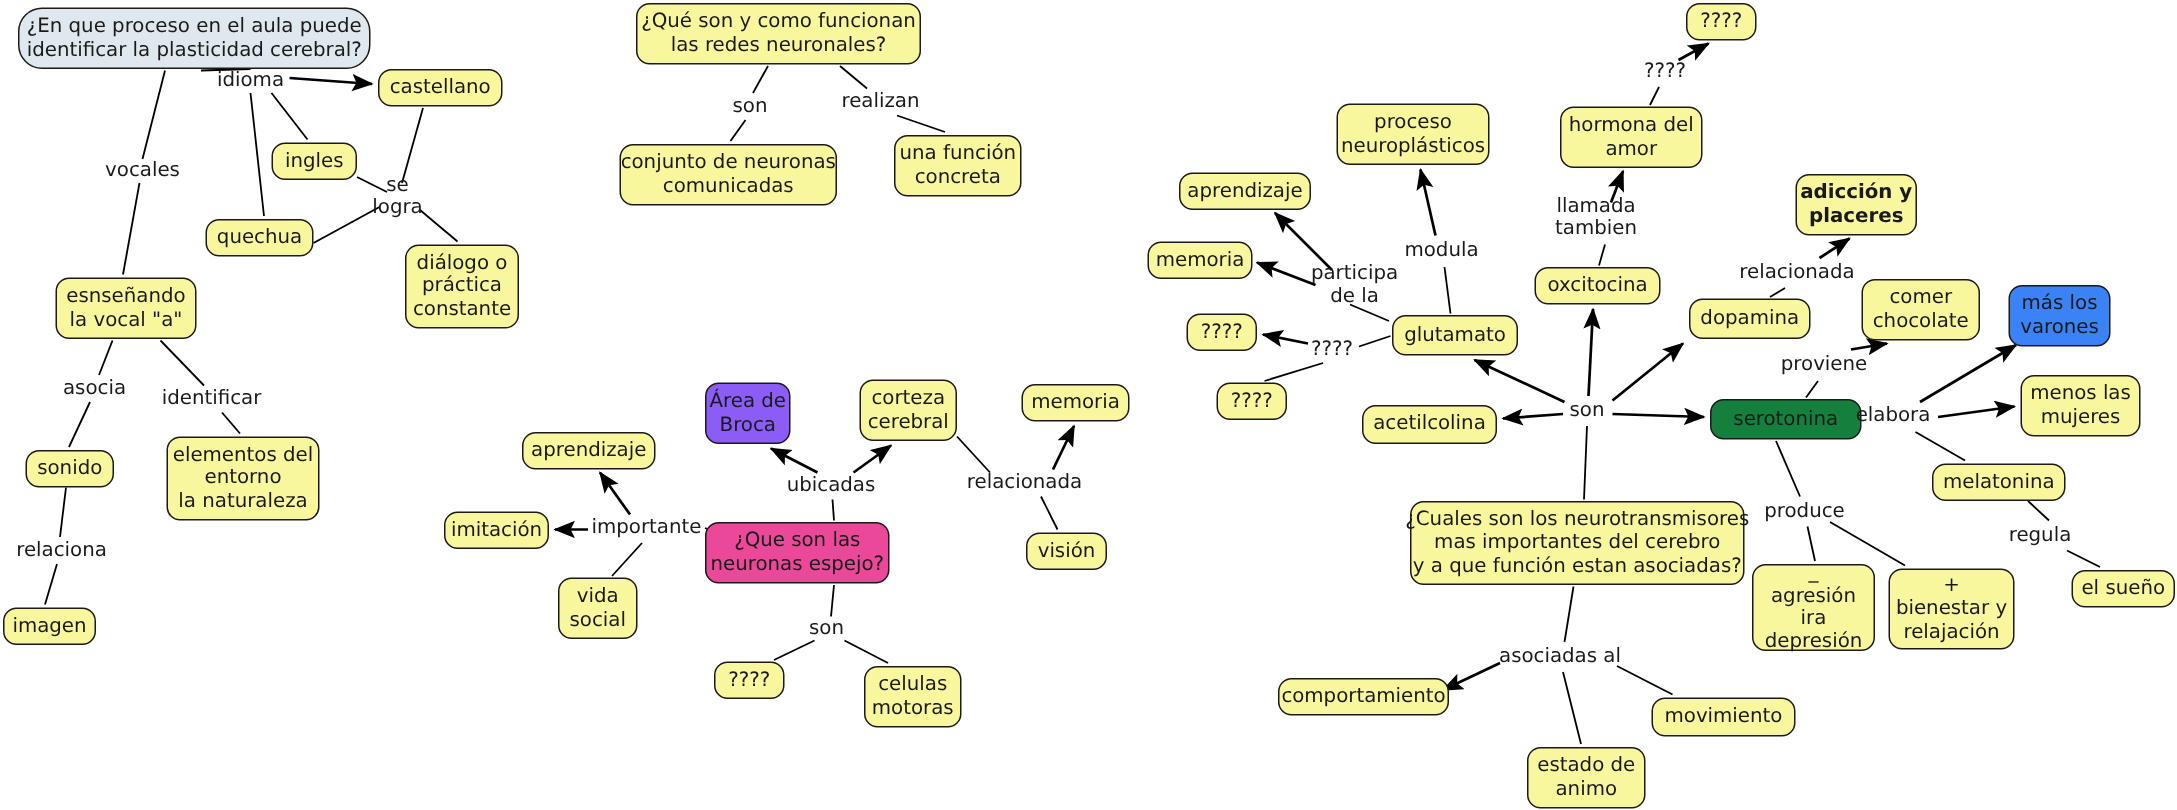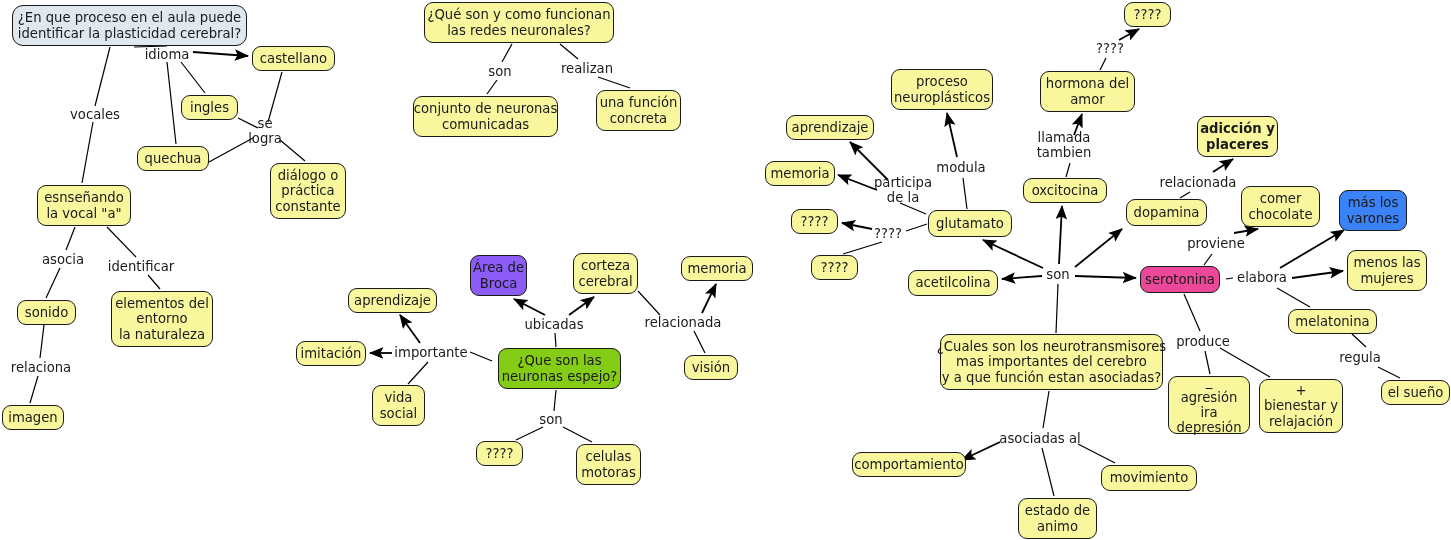--- a/index.html
+++ b/index.html
@@ -119,21 +119,21 @@
         <path d="M 1220,348 L 1270,377" fill="none" stroke="#000000" stroke-width="1.2"></path>
         <path d="M 1352,334 L 1366,347" fill="none" stroke="#000000" stroke-width="1.2"></path>
         <path d="M 1378,367 L 1400,378" fill="none" stroke="#000000" stroke-width="1.2"></path>
         <path d="M 1049,391 L 1043,428" fill="none" stroke="#000000" stroke-width="1.2"></path>
         <path d="M 1000,442 L 962,460" fill="none" stroke="#000000" stroke-width="1.8" marker-end="url(#arrowhead)"></path>
         <path d="M 1078,444 L 1115,463" fill="none" stroke="#000000" stroke-width="1.2"></path>
         <path d="M 1042,448 L 1054,496" fill="none" stroke="#000000" stroke-width="1.2"></path>
       </g>
   </svg>
   <div id="nodes-layer">
-      <div class="node question" style="left: 12px; top: 5px; width: 235px; height: 41px; background: rgb(223, 232, 238); border-color: rgb(26, 26, 26); color: rgb(26, 26, 26);">¿En que proceso en el aula puede
+      <div class="node question" style="left: 12px; top: 5px; width: 235px; height: 41px; background: rgb(223, 232, 238); border-color: rgb(26, 26, 26); color: rgb(26, 26, 26); border-radius: 16px;">¿En que proceso en el aula puede
 identificar la plasticidad cerebral?</div>
       <div class="node" style="left: 252px; top: 46px; width: 83px; height: 25px; background: rgb(249, 247, 158); border-color: rgb(26, 26, 26); color: rgb(26, 26, 26);">castellano</div>
       <div class="node" style="left: 181px; top: 95px; width: 57px; height: 25px; background: rgb(249, 247, 158); border-color: rgb(26, 26, 26); color: rgb(26, 26, 26);">ingles</div>
       <div class="node" style="left: 137px; top: 146px; width: 72px; height: 25px; background: rgb(249, 247, 158); border-color: rgb(26, 26, 26); color: rgb(26, 26, 26);">quechua</div>
       <div class="node" style="left: 270px; top: 163px; width: 76px; height: 56px; background: rgb(249, 247, 158); border-color: rgb(26, 26, 26); color: rgb(26, 26, 26);">diálogo o
 práctica
 constante</div>
       <div class="node" style="left: 37px; top: 185px; width: 94px; height: 41px; background: rgb(249, 247, 158); border-color: rgb(26, 26, 26); color: rgb(26, 26, 26);">esnseñando
 la vocal "a"</div>
       <div class="node" style="left: 17px; top: 300px; width: 59px; height: 25px; background: rgb(249, 247, 158); border-color: rgb(26, 26, 26); color: rgb(26, 26, 26);">sonido</div>
@@ -147,21 +147,21 @@
 comunicadas</div>
       <div class="node" style="left: 596px; top: 90px; width: 85px; height: 41px; background: rgb(249, 247, 158); border-color: rgb(26, 26, 26); color: rgb(26, 26, 26);">una función
 concreta</div>
       <div class="node" style="left: 348px; top: 288px; width: 89px; height: 25px; background: rgb(249, 247, 158); border-color: rgb(26, 26, 26); color: rgb(26, 26, 26);">aprendizaje</div>
       <div class="node" style="left: 470px; top: 255px; width: 57px; height: 41px; background: #8b5cf6; border-color: rgb(26, 26, 26); color: rgb(26, 26, 26);">Área de
 Broca</div>
       <div class="node" style="left: 573px; top: 253px; width: 65px; height: 41px; background: rgb(249, 247, 158); border-color: rgb(26, 26, 26); color: rgb(26, 26, 26);">corteza
 cerebral</div>
       <div class="node" style="left: 681px; top: 256px; width: 72px; height: 25px; background: rgb(249, 247, 158); border-color: rgb(26, 26, 26); color: rgb(26, 26, 26);">memoria</div>
       <div class="node" style="left: 296px; top: 341px; width: 70px; height: 25px; background: rgb(249, 247, 158); border-color: rgb(26, 26, 26); color: rgb(26, 26, 26);">imitación</div>
-      <div class="node" style="left: 498px; top: 348px; width: 123px; height: 41px; background: #84cc16; border-color: rgb(26, 26, 26); color: rgb(26, 26, 26);">¿Que son las
+      <div class="node" style="left: 470px; top: 348px; width: 123px; height: 41px; background: #ec4899; border-color: rgb(26, 26, 26); color: rgb(26, 26, 26);">¿Que son las
 neuronas espejo?</div>
       <div class="node" style="left: 372px; top: 385px; width: 53px; height: 41px; background: rgb(249, 247, 158); border-color: rgb(26, 26, 26); color: rgb(26, 26, 26);">vida
 social</div>
       <div class="node" style="left: 684px; top: 355px; width: 54px; height: 25px; background: rgb(249, 247, 158); border-color: rgb(26, 26, 26); color: rgb(26, 26, 26);">visión</div>
       <div class="node" style="left: 476px; top: 441px; width: 47px; height: 25px; background: rgb(249, 247, 158); border-color: rgb(26, 26, 26); color: rgb(26, 26, 26);">????</div>
       <div class="node" style="left: 576px; top: 444px; width: 65px; height: 41px; background: rgb(249, 247, 158); border-color: rgb(26, 26, 26); color: rgb(26, 26, 26);">celulas
 motoras</div>
       <div class="node" style="left: 891px; top: 69px; width: 102px; height: 41px; background: rgb(249, 247, 158); border-color: rgb(26, 26, 26); color: rgb(26, 26, 26);">proceso
 neuroplásticos</div>
       <div class="node" style="left: 1040px; top: 71px; width: 95px; height: 41px; background: rgb(249, 247, 158); border-color: rgb(26, 26, 26); color: rgb(26, 26, 26);">hormona del
@@ -174,21 +174,21 @@
 placeres</div>
       <div class="node" style="left: 791px; top: 209px; width: 47px; height: 25px; background: rgb(249, 247, 158); border-color: rgb(26, 26, 26); color: rgb(26, 26, 26);">????</div>
       <div class="node" style="left: 811px; top: 255px; width: 47px; height: 25px; background: rgb(249, 247, 158); border-color: rgb(26, 26, 26); color: rgb(26, 26, 26);">????</div>
       <div class="node" style="left: 928px; top: 210px; width: 84px; height: 27px; background: rgb(249, 247, 158); border-color: rgb(26, 26, 26); color: rgb(26, 26, 26);">glutamato</div>
       <div class="node" style="left: 1126px; top: 199px; width: 81px; height: 27px; background: rgb(249, 247, 158); border-color: rgb(26, 26, 26); color: rgb(26, 26, 26);">dopamina</div>
       <div class="node" style="left: 1241px; top: 186px; width: 79px; height: 41px; background: rgb(249, 247, 158); border-color: rgb(26, 26, 26); color: rgb(26, 26, 26);">comer
 chocolate</div>
       <div class="node" style="left: 1339px; top: 190px; width: 68px; height: 41px; background: #3b82f6; border-color: rgb(26, 26, 26); color: rgb(26, 26, 26);">más los
 varones</div>
       <div class="node" style="left: 908px; top: 270px; width: 90px; height: 26px; background: rgb(249, 247, 158); border-color: rgb(26, 26, 26); color: rgb(26, 26, 26);">acetilcolina</div>
-      <div class="node" style="left: 1140px; top: 266px; width: 80px; height: 27px; background: #ec4899; border-color: rgb(26, 26, 26); color: rgb(26, 26, 26);">serotonina</div>
+      <div class="node" style="left: 1140px; top: 266px; width: 101px; height: 27px; background: #15803d; border-color: rgb(26, 26, 26); color: rgb(26, 26, 26);">serotonina</div>
       <div class="node" style="left: 1347px; top: 250px; width: 80px; height: 41px; background: rgb(249, 247, 158); border-color: rgb(26, 26, 26); color: rgb(26, 26, 26);">menos las
 mujeres</div>
       <div class="node" style="left: 1288px; top: 309px; width: 89px; height: 25px; background: rgb(249, 247, 158); border-color: rgb(26, 26, 26); color: rgb(26, 26, 26);">melatonina</div>
       <div class="node" style="left: 940px; top: 334px; width: 223px; height: 56px; background: rgb(249, 247, 158); border-color: rgb(26, 26, 26); color: rgb(26, 26, 26);">¿Cuales son los neurotransmisores
 mas importantes del cerebro
 y a que función estan asociadas?</div>
       <div class="node" style="left: 1168px; top: 376px; width: 82px; height: 58px; background: rgb(249, 247, 158); border-color: rgb(26, 26, 26); color: rgb(26, 26, 26);">_
 agresión
 ira
 depresión</div>

